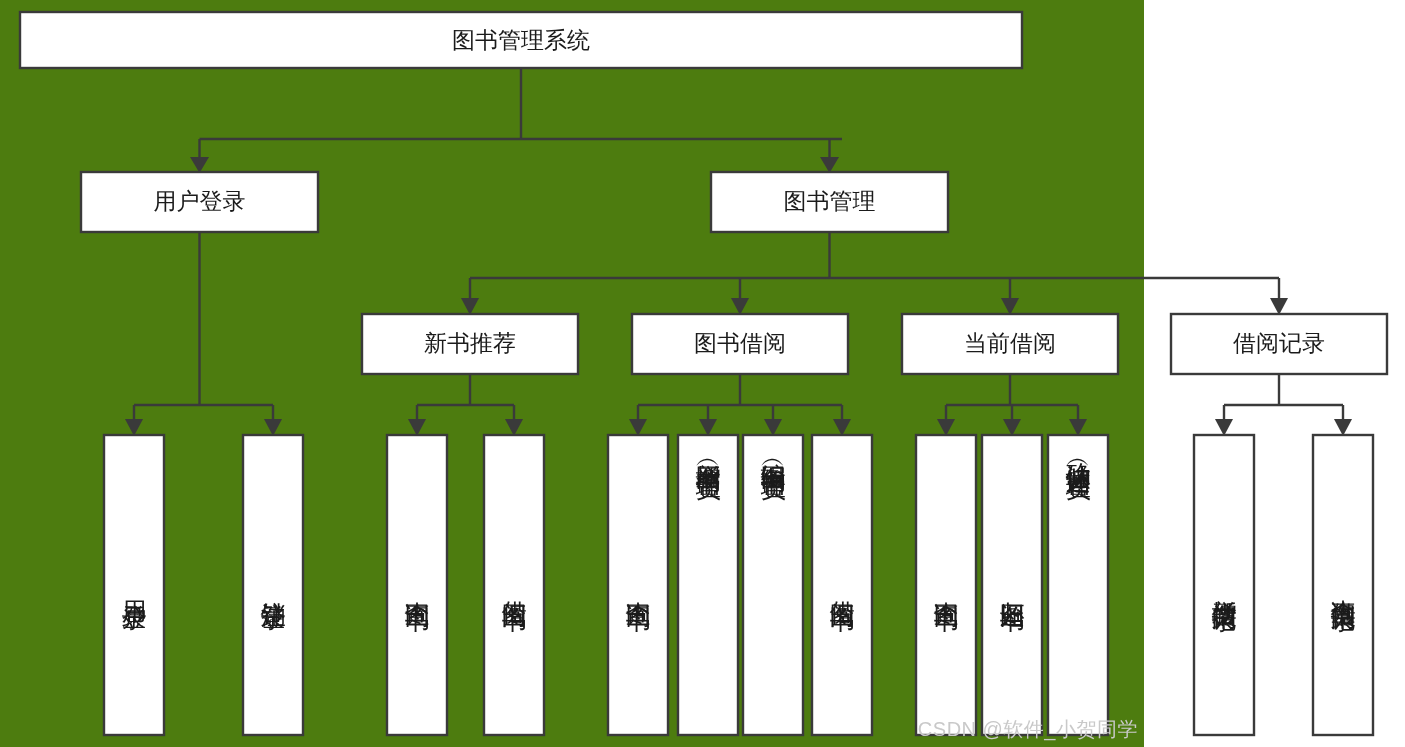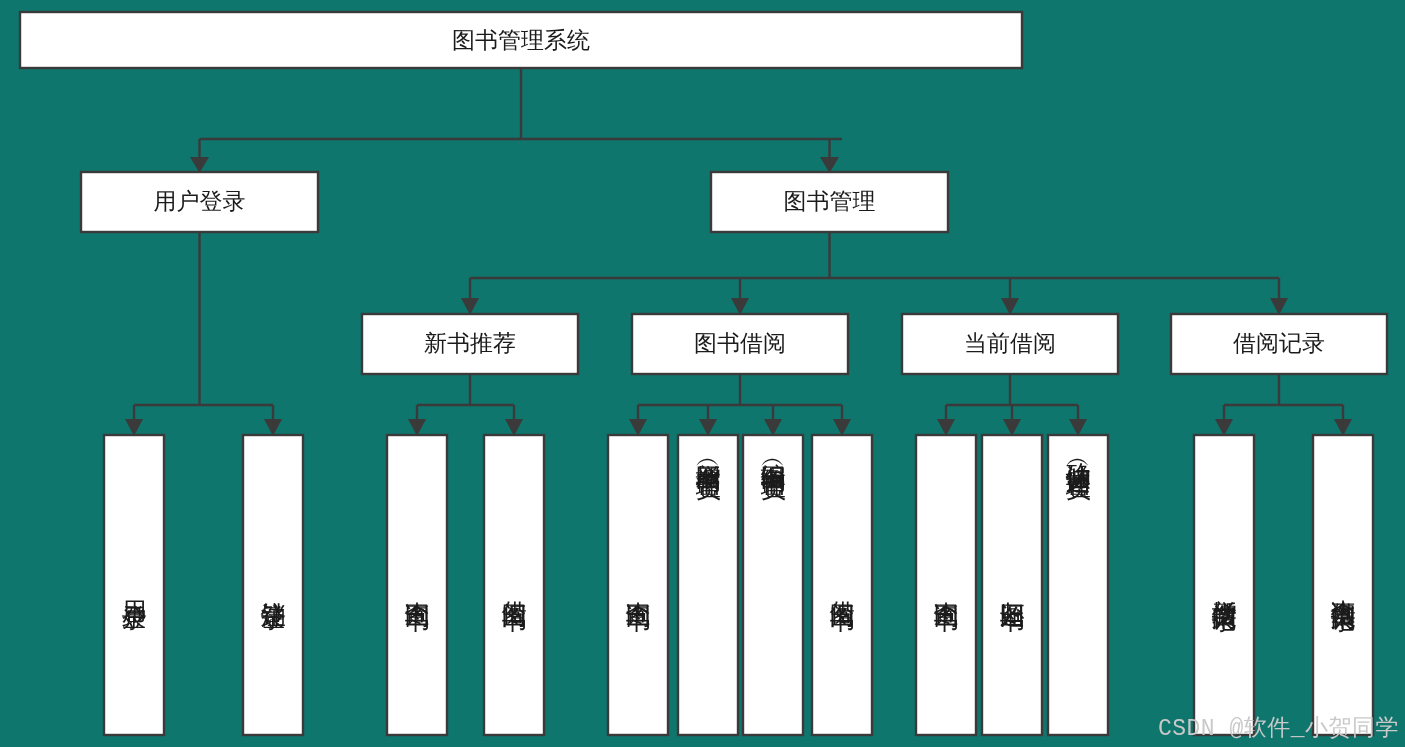--- a/index.html
+++ b/index.html
@@ -8,23 +8,23 @@
     background: #ffffff;
   }
   body {
     width: 1405px;
     height: 747px;
     font-family: "Liberation Sans", "DejaVu Sans", sans-serif;
     overflow: hidden;
   }
   #diagram-root {
     position: relative;
-    width: 1405px;
+    width: 1144px;
     height: 747px;
-    background: #0f766e;
+    background: #4d7c0f;
   }
   svg#flow-svg {
     position: absolute;
     left: 0;
     top: 0;
     width: 1405px;
     height: 747px;
     display: block;
   }
   .node-rect {
@@ -65,22 +65,22 @@
     align-items: center;
     justify-content: center;
   }
   .vlabel.top-align {
     justify-content: flex-start;
   }
   .watermark {
     position: absolute;
     right: 6px;
     bottom: 4px;
-    font-family: Liberation Mono, monospace;
-    font-size: 23px;
+    font-family: Liberation Sans, sans-serif;
+    font-size: 20px;
     color: #c9c9c9;
     letter-spacing: 0.5px;
     white-space: nowrap;
     user-select: none;
     margin-left: 47px;
   }
 </style>
 </head>
 <body>
 

